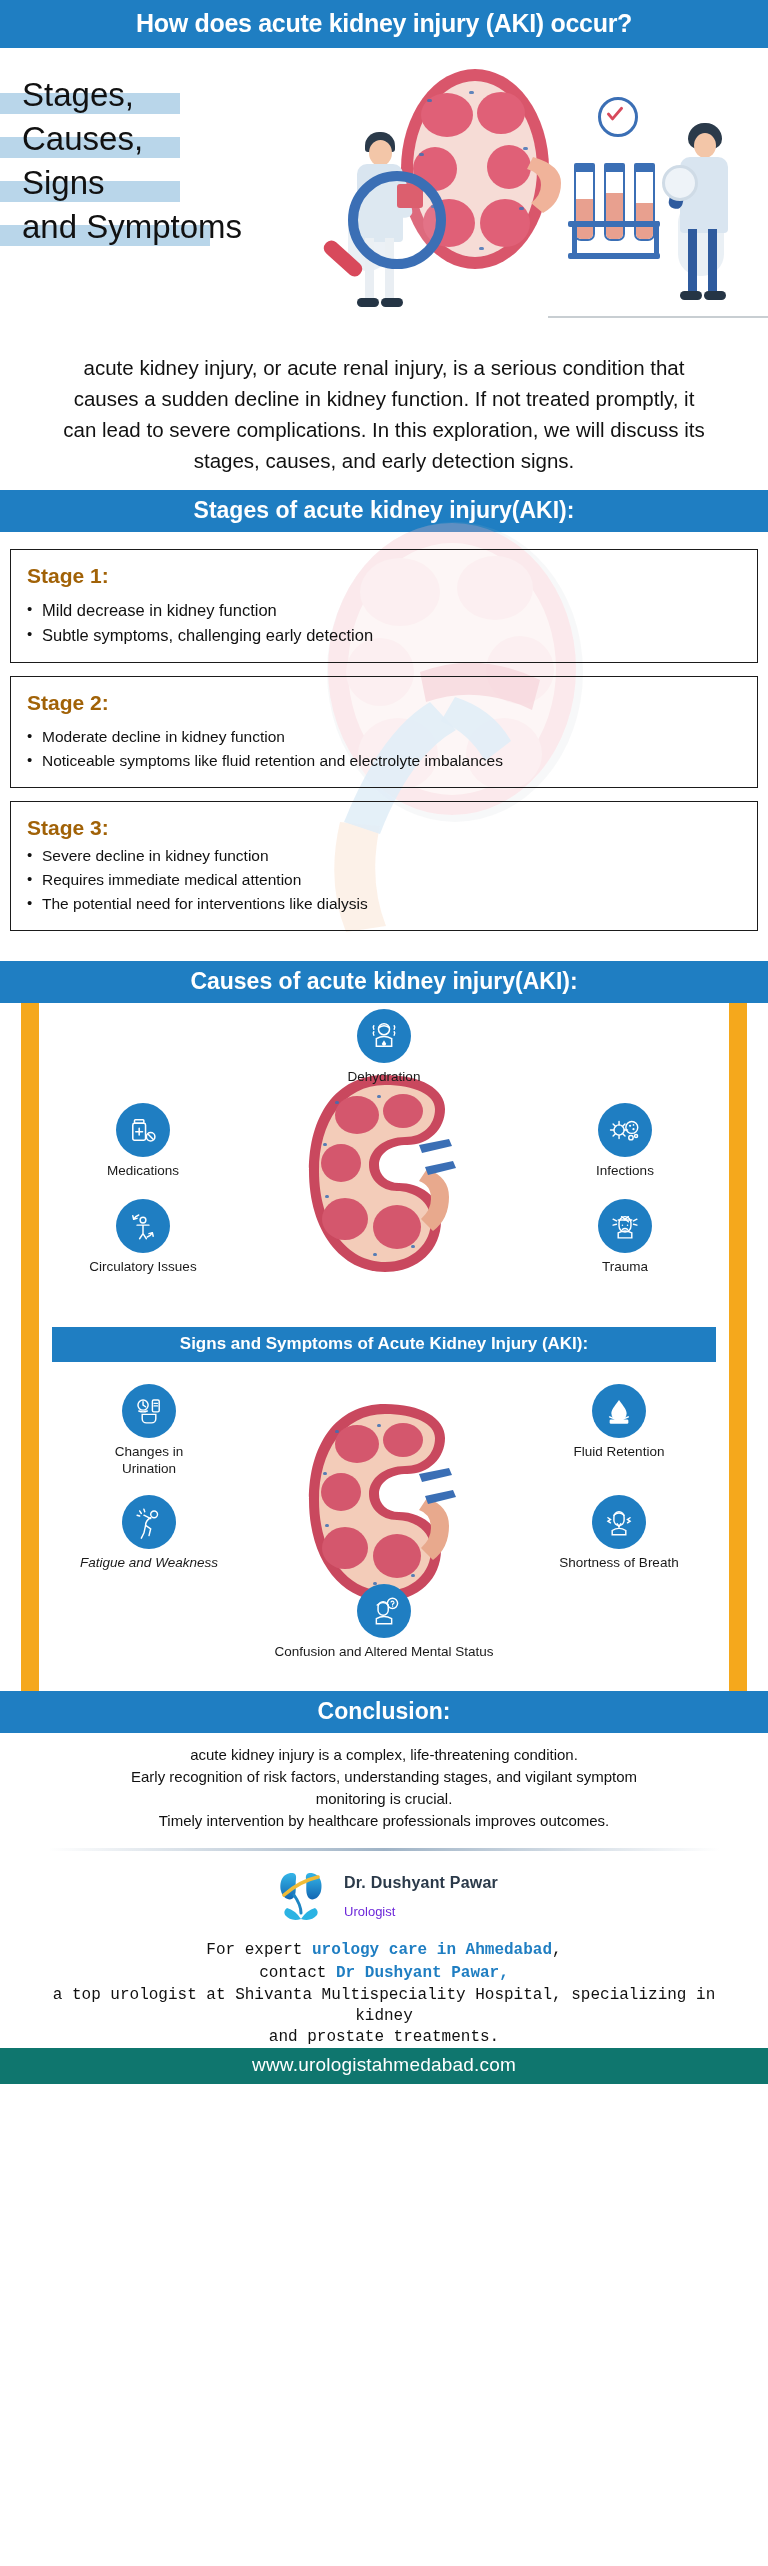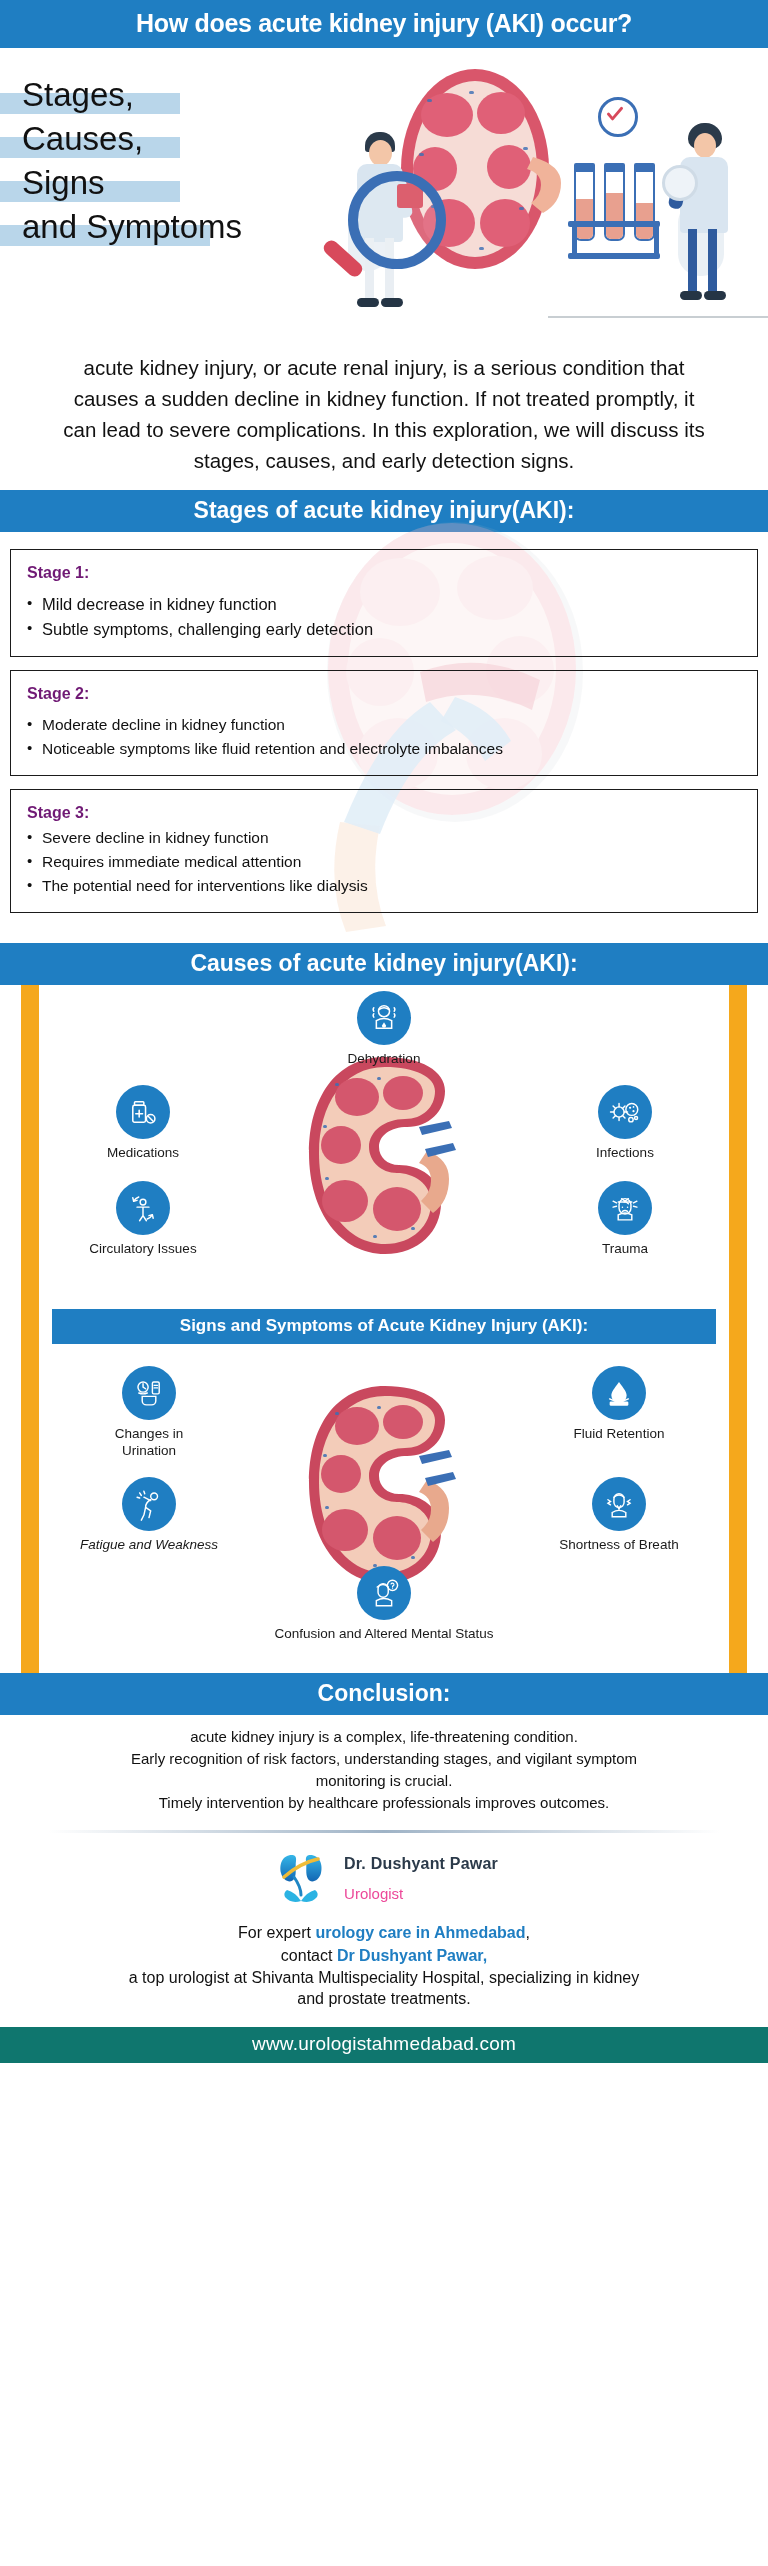--- a/index.html
+++ b/index.html
@@ -127,23 +127,23 @@
   .stage-box{
     position:relative;
     border:1.6px solid #1b1b1b;
     background:transparent;
     margin:0 0 13px;
     padding:12px 16px 14px;
     z-index:2;
   }
   .stage-box:last-child{margin-bottom:0;}
   .stage-title{
-    font-size:16px;
+    font-size:21px;
     font-weight:bold;
-    color:#701a75;
+    color:#a16207;
     margin:2px 0 10px;
   }
   .stage-title.tight{margin-bottom:4px;}
   .stage-list{list-style:none;margin:0;padding:0;}
   .stage-list li{
     font-size:16.5px;
     line-height:24px;
     color:#111;
     padding-left:15px;
     position:relative;
@@ -214,29 +214,30 @@
   .brand{
     display:flex;align-items:center;justify-content:center;
     gap:12px;
     padding:4px 0 10px;
   }
   .brand-logo{width:62px;height:62px;position:relative;}
   .brand-text .bname{
     font-size:16px;font-weight:bold;color:#2b3a4a;letter-spacing:.2px;
   }
   .brand-text .brole{
-    font-size:15px;color:#ec4899;margin-top:12px;
+    font-size:13px;color:#6d28d9;margin-top:12px;
   }
 
   .cta{
     text-align:center;
     font-size:15.5px;
     line-height:23px;
-    padding:2px 34px 18px;
+    padding:2px 34px 0;
     color:#111;
+    font-family:Liberation Mono, monospace;
   }
   .cta .hi{color:#1f7ec2;font-weight:bold;}
   .cta .l1{font-size:16px;}
   .cta .l2{font-size:16px;}
   .cta .l3{font-size:16px;line-height:21px;}
 
   .site-bar{
     background:#0f766e;
     color:#fff;
     text-align:center;

